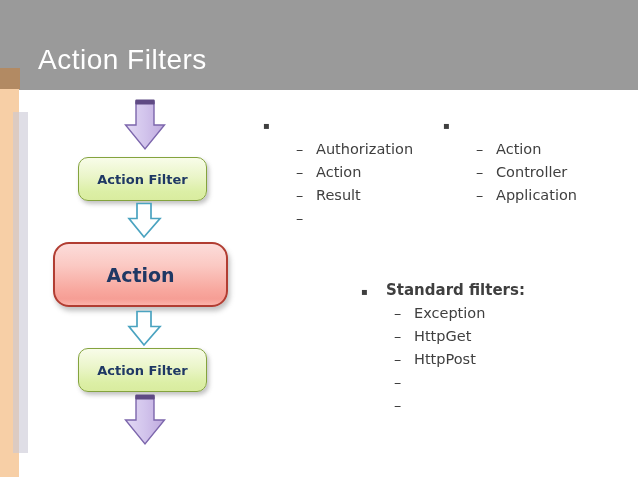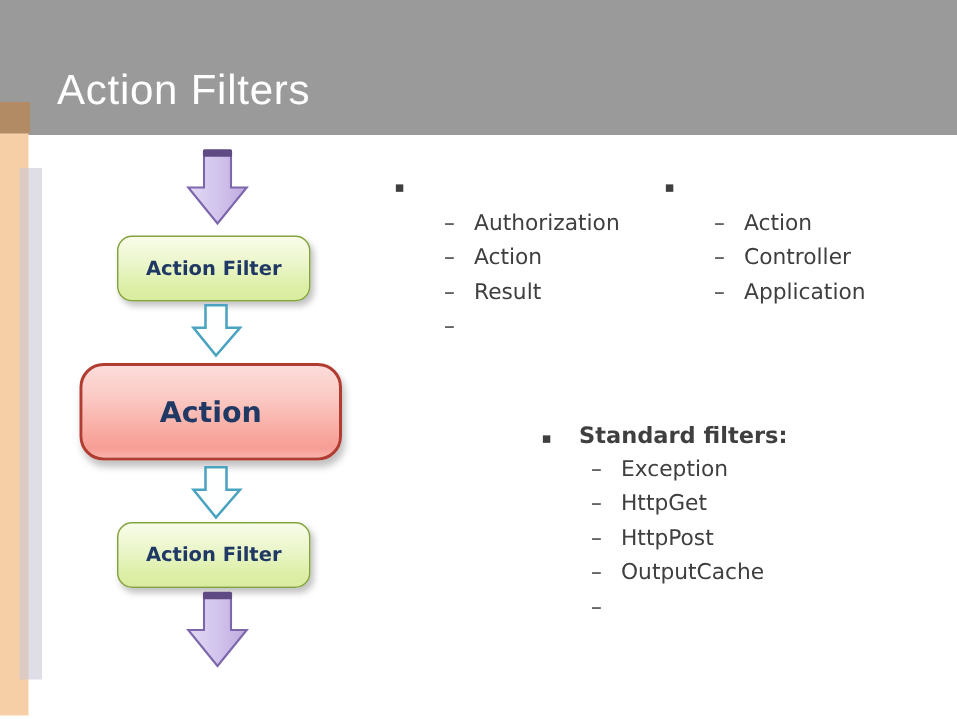--- a/index.html
+++ b/index.html
@@ -223,21 +223,20 @@
           <span>HttpGet</span>
         </div>
 
         <div class="blist-item">
           <span class="item-dash">–</span>
           <span>HttpPost</span>
         </div>
 
         <div class="blist-item">
           <span class="item-dash">–</span>
-          <span>OutputCache</span>
         </div>
 
         <div class="blist-item">
           <span class="item-dash">–</span>
         </div>
       </div>
   </div>
 
 </div>
 

